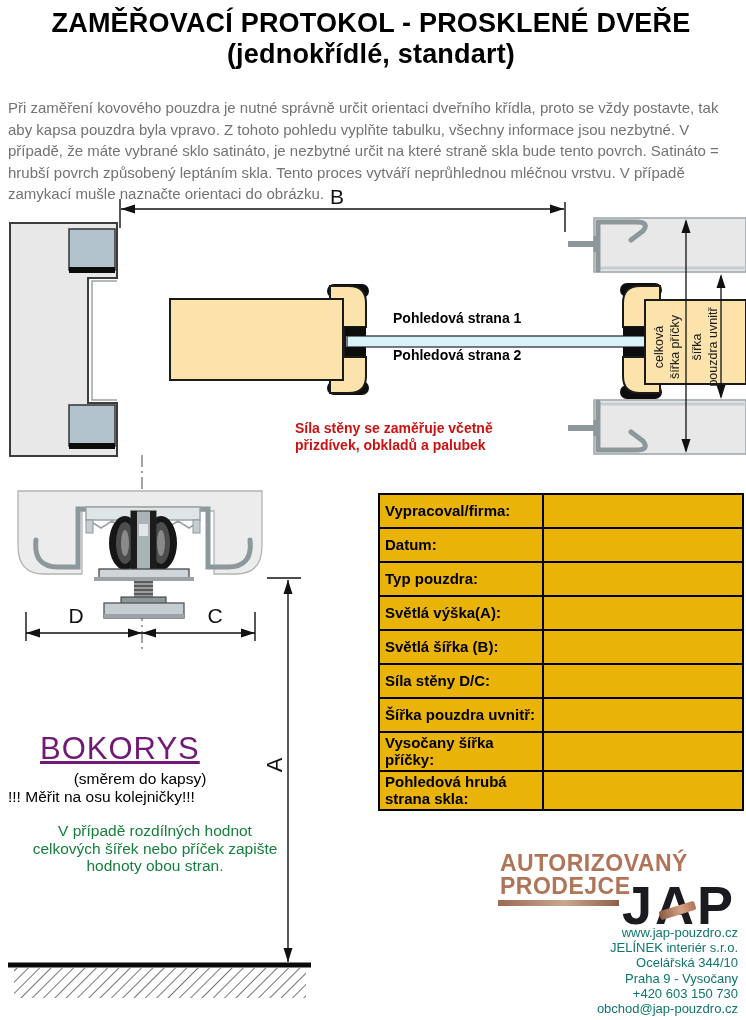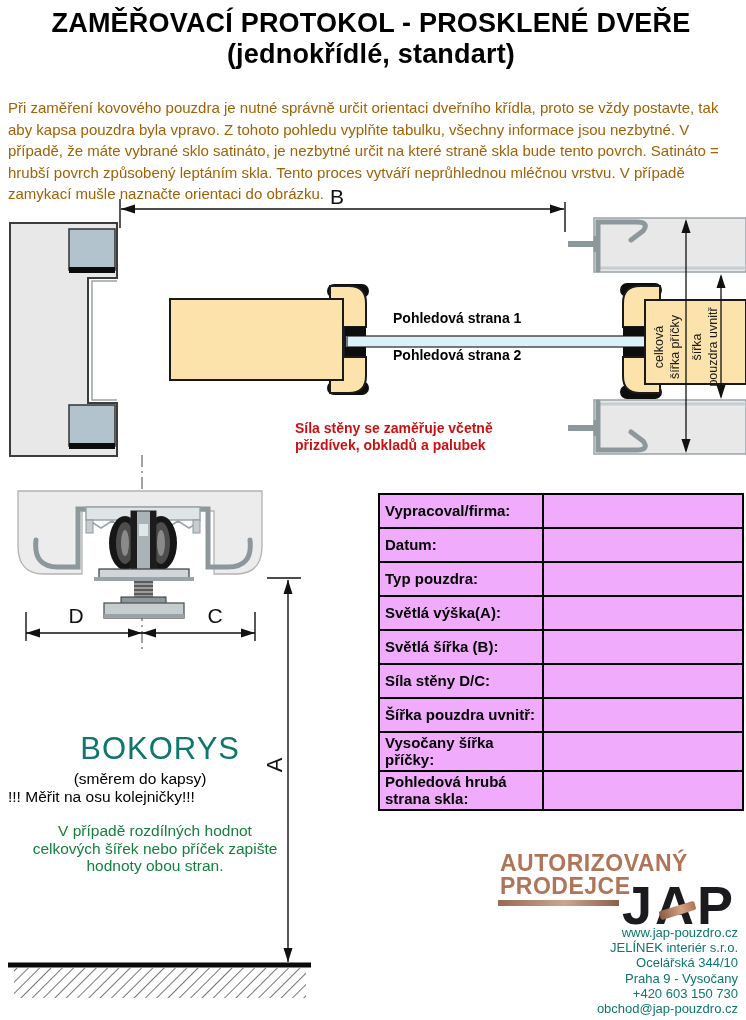--- a/index.html
+++ b/index.html
@@ -6,45 +6,45 @@
   .page{
     position:relative; width:746px; height:1020px; background:#fff;
     font-family:"Liberation Sans", sans-serif; overflow:hidden; margin:0 auto;
     color:#111;
   }
   .abs{position:absolute;}
   
   .title{left:0; top:8px; width:742px; text-align:center;
          font-size:27px; font-weight:bold; letter-spacing:0.2px; color:#000;}
   .title2{top:39px;}
-  .intro{left:8px; top:82px; width:736px; font-size:15px; line-height:21.5px; color:#a16207;}
+  .intro{left:8px; top:82px; width:736px; font-size:15px; line-height:21.5px; color:#737373;}
   
   .art{left:0; top:0; width:746px; height:1020px;}
   
   .dimlabel{font-size:21px; color:#111; text-align:center;}
   .b-label{left:320px; top:185px; width:34px;}
   .side-label{font-size:14px; font-weight:bold; color:#000;}
   .side1{left:393px; top:310px;}
   .side2{left:393px; top:347px;}
   .rot{transform:rotate(-90deg); text-align:center; font-size:12.5px; line-height:16px; color:#1a1a1a;}
   .rot1{left:608px; top:330px; width:120px; height:34px;}
   .rot2{left:646px; top:330px; width:120px; height:34px;}
   .rednote{left:295px; top:420px; width:220px; font-size:14px; line-height:17px; font-weight:700;}
   
   .d-label{left:60px;  top:604px; width:32px;}
   .c-label{left:199px; top:604px; width:32px;}
   .a-label{left:257px; top:750px; width:40px; height:30px; transform:rotate(-90deg); font-size:22px;}
-  .bok-title{left:40px; top:731px; width:200px; text-align:right; font-size:31px; letter-spacing:1px; color:#0f766e;}
+  .bok-title{left:40px; top:731px; width:200px; text-align:left; font-size:31px; letter-spacing:1px; color:#701a75;text-decoration:underline;}
   .bok-sub{left:40px; top:770px; width:200px; text-align:center; font-size:15.5px; color:#000;}
   .bok-warn{left:8px; top:788px; width:240px; font-size:15.5px; color:#000;}
   .bok-note{left:10px; top:822px; width:290px; text-align:center; font-size:15.5px; line-height:17.5px; color:#15803d;}
   
   .form-table{position:absolute; left:378px; top:493px; width:357px;
               border-collapse:collapse; table-layout:fixed;}
-  .form-table td{border:2px solid #000; background:#f0abfc; vertical-align:middle;}
+  .form-table td{border:2px solid #000; background:#eab308; vertical-align:middle;}
   .form-table tr{height:34px;}
   td.flabel{width:155px; font-weight:bold; font-size:15px; line-height:16.5px; padding:2px 2px 2px 5px; color:#000;}
   td.fvalue{width:196px;}
   
   .dealer{font-weight:bold; letter-spacing:0.5px;}
   .dealer1{left:500px; top:850px; font-size:23px;}
   .dealer2{left:500px; top:873px; font-size:23px;}
   .dealer-bar{left:498px; top:900px; width:121px; height:6px;
               background:linear-gradient(90deg,#9a6a52,#caa68f 55%,#8d5f49);}
   .jap-logo{left:622px; top:874px; font-size:54px; font-weight:bold; letter-spacing:3px; color:#1b1b1f;}

